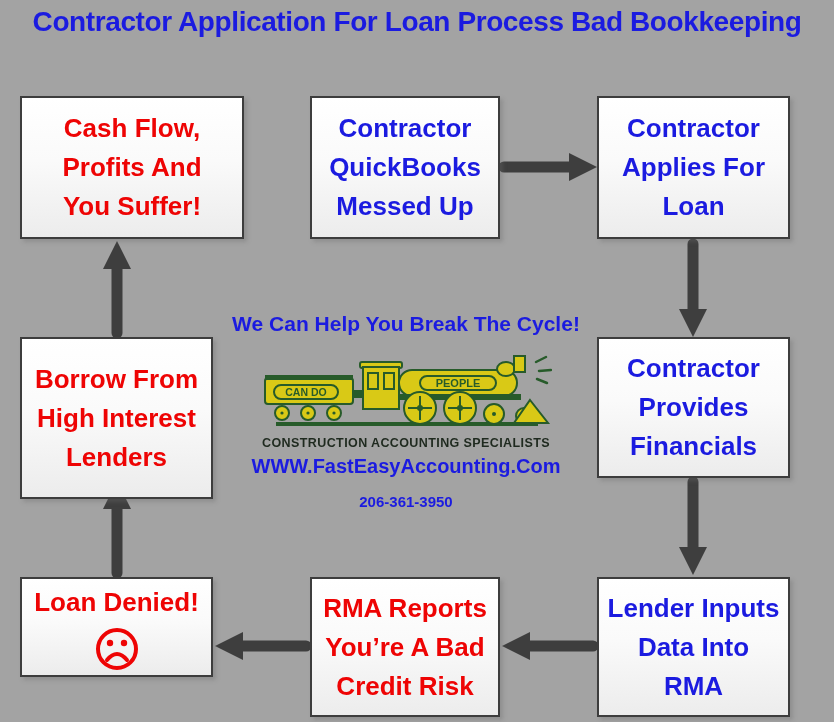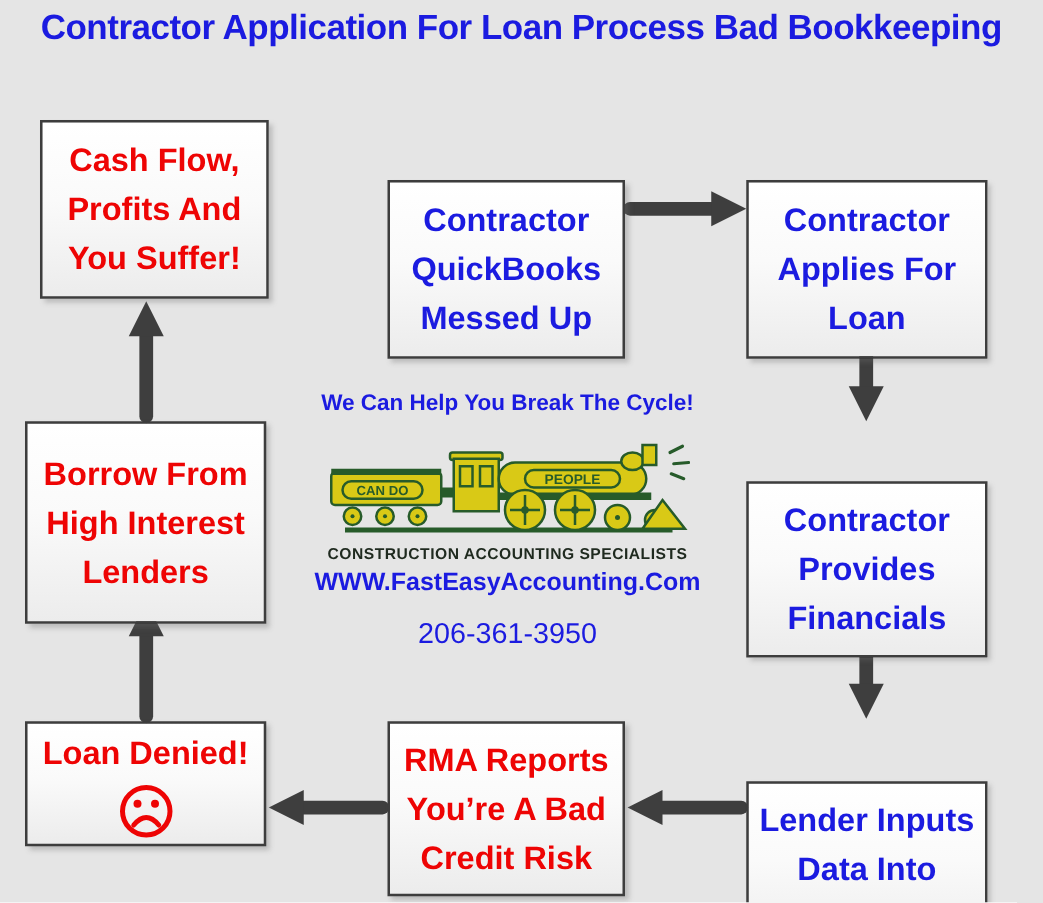--- a/index.html
+++ b/index.html
@@ -1,41 +1,41 @@
 <!DOCTYPE html>
 <html><head>
 <meta charset="utf-8">
 <style>
   html,body{margin:0;padding:0;background:#ffffff;}
   .canvas{
-    position:relative;width:834px;height:722px;background:#e5e5e5;overflow:hidden;
+    position:relative;width:834px;height:722px;background:#a3a3a3;overflow:hidden;
     font-family:"Liberation Sans", sans-serif;
   }
   .title{
     position:absolute;left:0;top:6px;width:834px;margin:0;
     text-align:center;font-size:28px;font-weight:bold;letter-spacing:-0.4px;
     color:#1b1be0;
   }
   .arrows{position:absolute;left:0;top:0;pointer-events:none;}
   .box{
     position:absolute;box-sizing:border-box;
     border:2px solid #3d3d3d;
     background:linear-gradient(to bottom,#ffffff 0%,#fafafa 45%,#ececec 100%);
     box-shadow:3px 3px 4px rgba(110,110,110,0.35);
     display:flex;flex-direction:column;align-items:center;justify-content:center;
     text-align:center;font-weight:bold;font-size:26px;line-height:1.5;
   }
   .box .lbl{white-space:pre-line;}
   .red{color:#ee0404;}
-  .blue{color:#1b1be0;margin-top:48px;}
+  .blue{color:#1b1be0;}
   .center-text{position:absolute;left:230px;width:352px;text-align:center;}
-  .tagline{top:312px;font-size:18px;font-weight:bold;color:#1b1be0;}
+  .tagline{top:312px;font-size:21px;font-weight:bold;color:#1b1be0;}
   .caption{top:436px;font-size:12.5px;font-weight:bold;letter-spacing:0.4px;color:#1f2a1f;}
   .website{top:455px;font-size:20px;font-weight:bold;color:#1b1be0;cursor:pointer;}
-  .phone{top:493px;font-size:23px;font-weight:normal;color:#1b1be0;}
+  .phone{top:493px;font-size:15px;font-weight:bold;color:#1b1be0;}
   .train{position:absolute;left:262px;top:350px;}
   .sadface{margin-top:4px;}
 </style>
 </head>
 <body>
 
 <div class="canvas">
 
   <h1 class="title">Contractor Application For Loan Process Bad Bookkeeping</h1>
 
@@ -65,21 +65,21 @@
         <line x1="117" y1="573" x2="117" y2="508"></line>
         <polygon points="103,509 117,481 131,509" stroke="none"></polygon>
       </g>
       <g>
         <line x1="117" y1="333" x2="117" y2="268"></line>
         <polygon points="103,269 117,241 131,269" stroke="none"></polygon>
       </g>
     </g>
   </svg>
 
-  <div class="box red" style="left:32px;top:96px;width:183px;height:143px">
+  <div class="box red" style="left:20px;top:96px;width:224px;height:143px">
     <span class="lbl">Cash Flow,
 Profits And
 You Suffer!</span>
   </div>
   <div class="box blue" style="left:310px;top:96px;width:190px;height:143px">
     <span class="lbl">Contractor
 QuickBooks
 Messed Up</span>
   </div>
   <div class="box blue" style="left:597px;top:96px;width:193px;height:143px">

